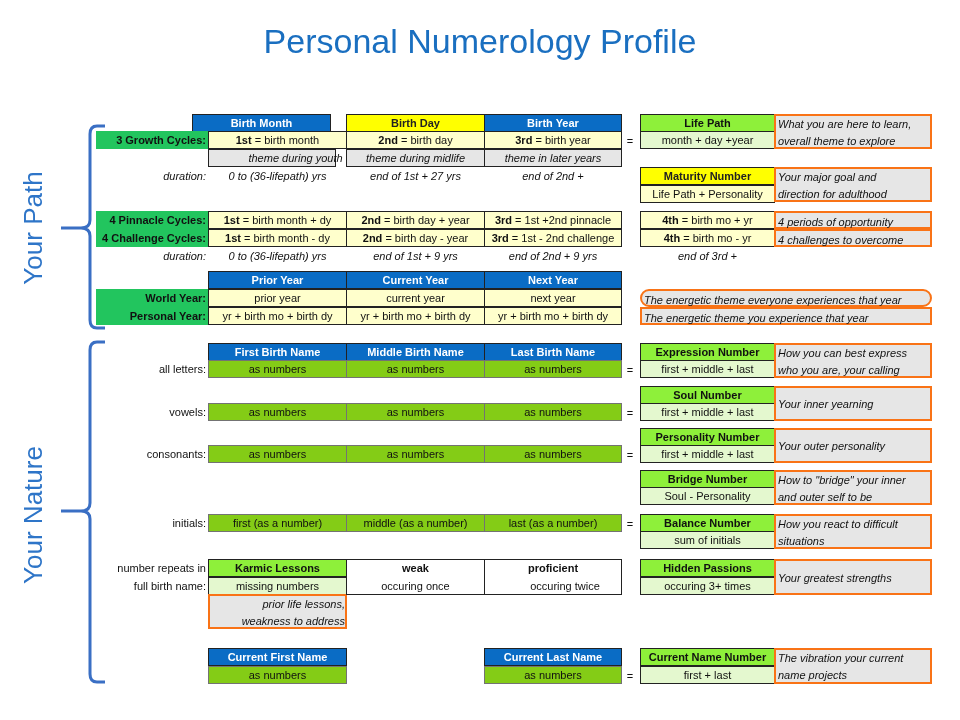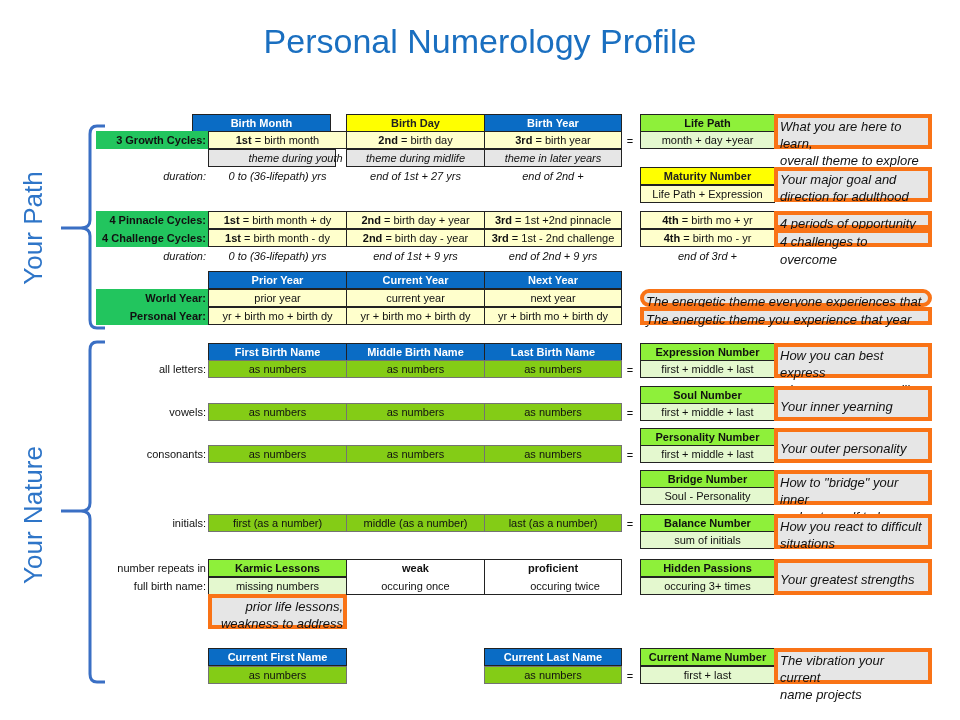--- a/index.html
+++ b/index.html
@@ -12,22 +12,22 @@
   .cell { position:absolute; box-sizing:border-box; display:flex; align-items:center; justify-content:center;
           text-align:center; white-space:nowrap; height:18px; line-height:18px; font-size:11px; }
   .hdr-blue { background:#0a6cc5; color:#fff; font-weight:bold; border:1px solid #222; }
   .hdr-yellow { background:#ffff00; color:#222; font-weight:bold; border:1px solid #222; }
   .hdr-green { background:#8ef03a; color:#111; font-weight:bold; border:1px solid #222; }
   .lt-yellow { background:#ffffcc; border:1px solid #222; }
   .lt-green { background:#e4f8cf; border:1px solid #222; }
   .lt-gray { background:#e6e6e6; border:1px solid #222; font-style:italic; }
   .white { background:#84cc16; border:1px solid #737373; }
   .plain { background:transparent; }
-  .desc { position:absolute; box-sizing:border-box; background:#e6e6e6; border:4px solid #f97316;
-          font-style:italic; font-size:13px; padding-left:2px; line-height:18px; }
+  .desc { position:absolute; box-sizing:border-box; background:#e6e6e6; border:2px solid #f97316;
+          font-style:italic; font-size:11px; padding-left:2px; line-height:18px; }
   .lbl { position:absolute; text-align:right; font-size:11px; white-space:nowrap; height:18px; line-height:18px; }
   .lbl-y { position:absolute; text-align:right; font-size:11px; font-weight:bold; white-space:nowrap;
            height:18px; line-height:18px; background:#22c55e; padding-right:2px; box-sizing:border-box; }
   .ital { font-style:italic; }
   .eq { position:absolute; font-size:11px; width:10px; text-align:center; height:18px; line-height:18px; }
   b { font-weight:bold; }
 </style>
 </head>
 <body>
 
@@ -69,21 +69,21 @@
 <div class="cell plain ital" style="left:484px;top:167px;width:138px;">end of 2nd +</div>
 
 <div class="cell hdr-green" style="left:640px;top:114px;width:135px;">Life Path</div>
 <div class="cell lt-green" style="left:640px;top:131px;width:135px;">month + day +year</div>
 <div class="desc" style="left:774px;top:114px;width:158px;height:35px;line-height:17px;">
     <div>What you are here to learn,</div>
     <div>overall theme to explore</div>
   </div>
 
 <div class="cell hdr-yellow" style="left:640px;top:167px;width:135px;">Maturity Number</div>
-<div class="cell lt-yellow" style="left:640px;top:185px;width:135px;">Life Path + Expression</div>
+<div class="cell lt-yellow" style="left:640px;top:185px;width:135px;">Life Path + Personality</div>
 <div class="desc" style="left:774px;top:167px;width:158px;height:35px;line-height:17px;">
     <div>Your major goal and</div>
     <div>direction for adulthood</div>
   </div>
 
 <div class="lbl-y" style="left:96px;top:211px;width:112px;">4 Pinnacle Cycles:</div>
 <div class="lbl-y" style="left:96px;top:229px;width:112px;">4 Challenge Cycles:</div>
 
 <div class="cell lt-yellow" style="left:208px;top:211px;width:139px;">
     <b>1st</b>

